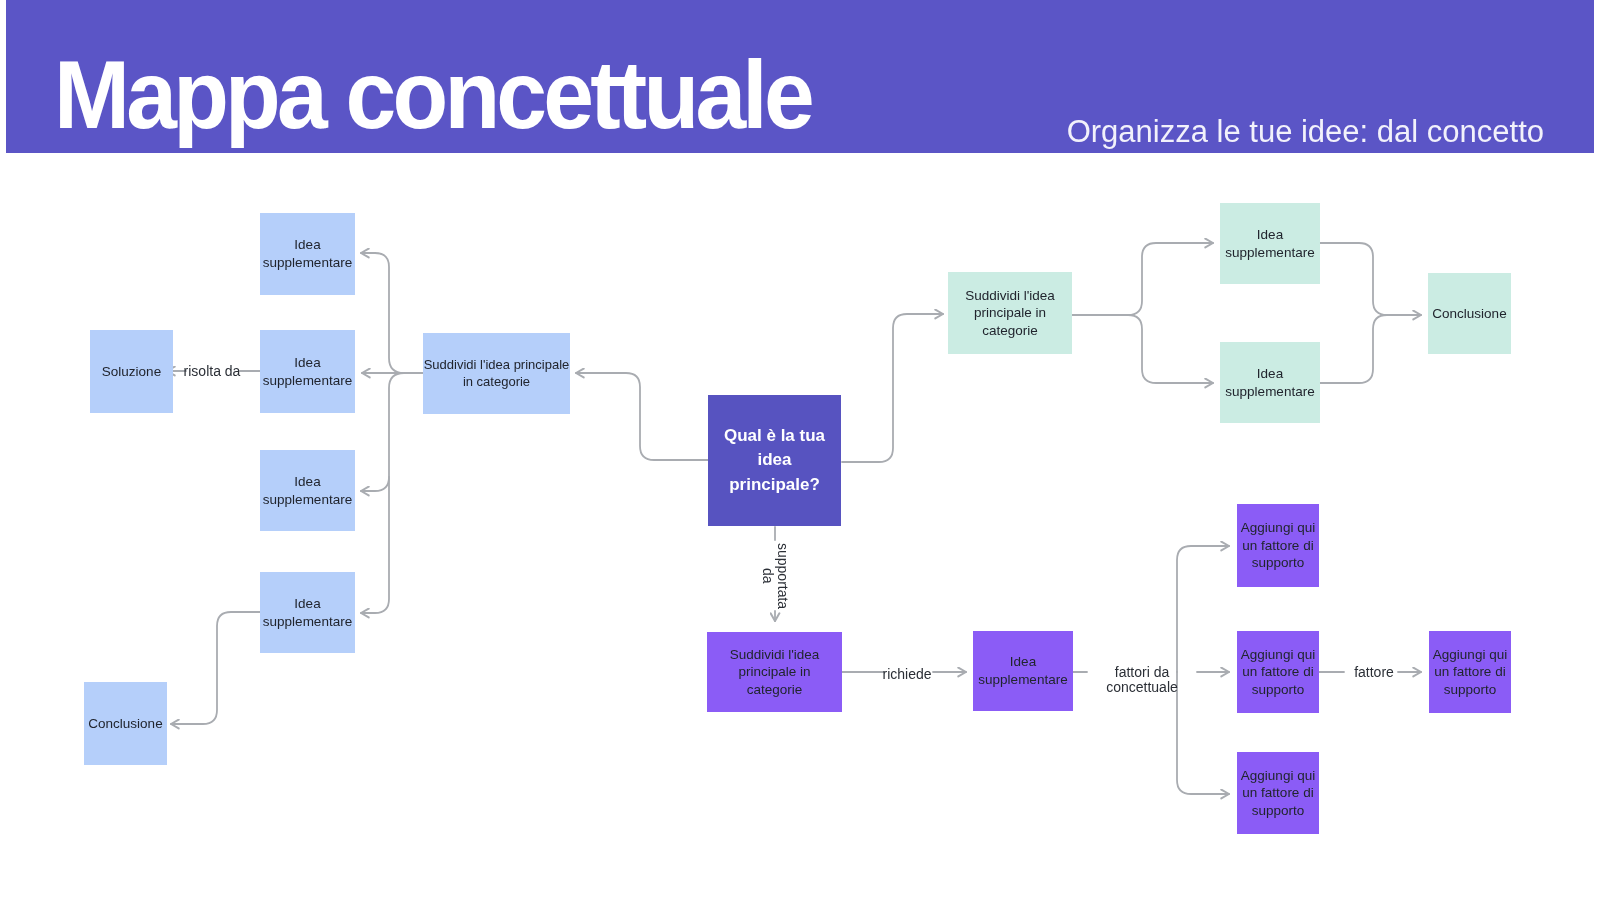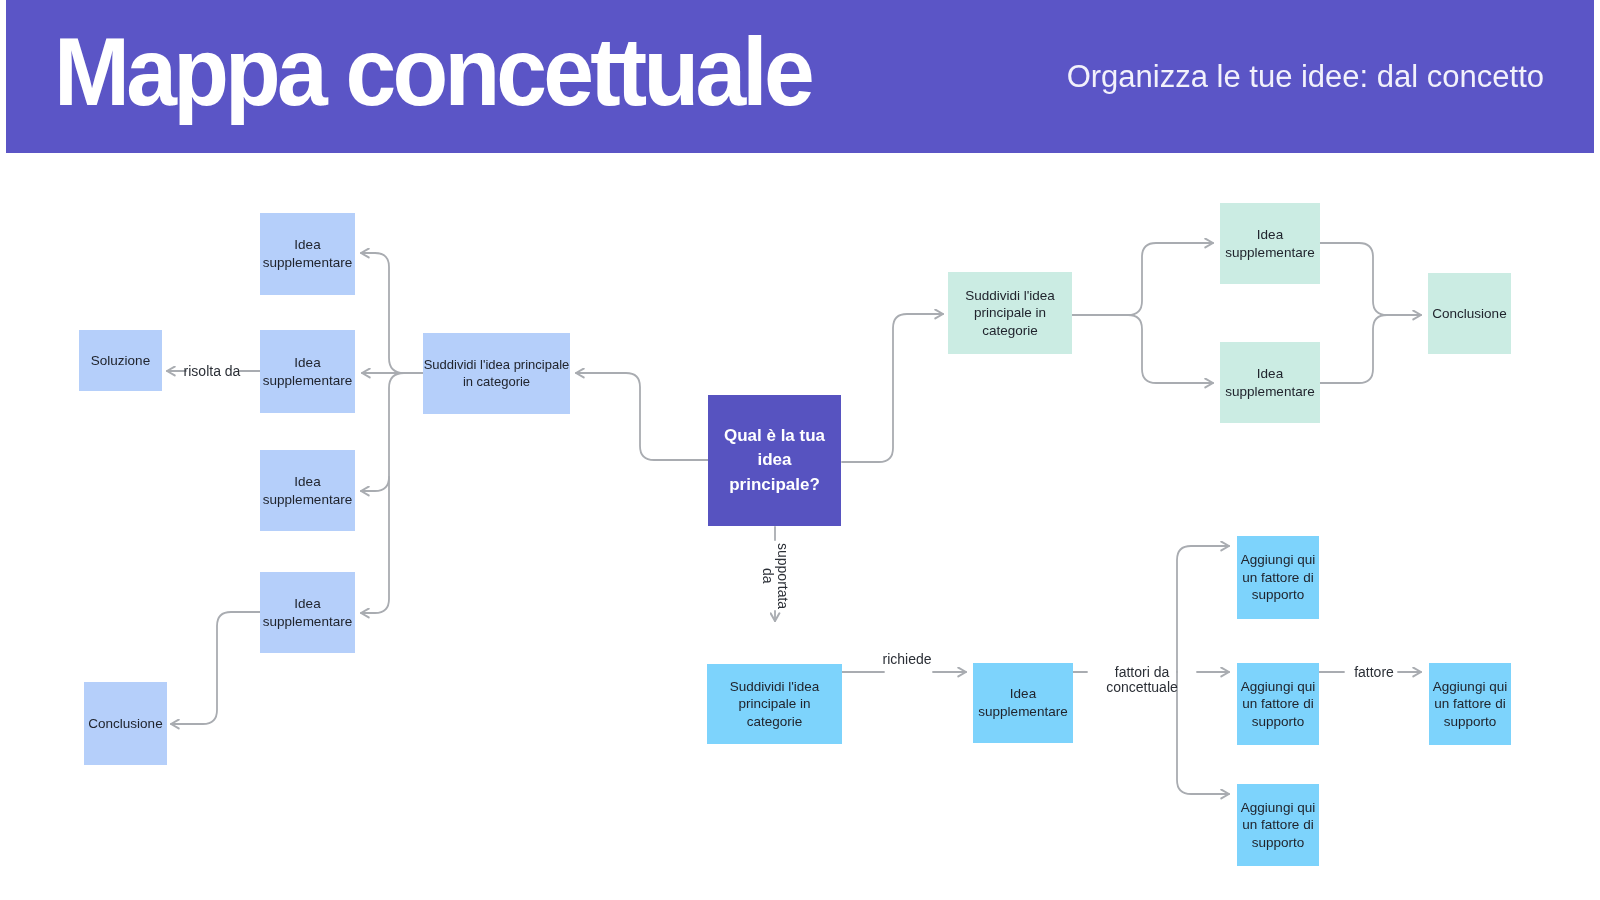--- a/index.html
+++ b/index.html
@@ -4,42 +4,42 @@
 <style>
   html,body{margin:0;padding:0;background:#ffffff;}
   .canvas{
     position:relative;width:1600px;height:900px;overflow:hidden;background:#ffffff;
     font-family:"Liberation Sans", sans-serif;
   }
   
   .banner{
     position:absolute;left:6px;top:0;width:1588px;height:153px;
     background:#5b55c6;color:#ffffff;
-    display:flex;align-items:center;justify-content:space-between;
+    display:flex;align-items:flex-end;justify-content:space-between;
     padding:0 50px 0 48px;box-sizing:border-box;
   }
   .banner h1{
     margin:0;font-size:97px;font-weight:800;letter-spacing:-4px;line-height:1;
     transform:scaleX(.94);transform-origin:left center;white-space:nowrap;padding-bottom:10px;
   }
   .subtitle{
     text-align:right;font-size:31px;line-height:1.34;font-weight:400;color:#f2f1fb;
   }
   
   svg.wires{position:absolute;left:0;top:0;width:1600px;height:900px;}
   svg.wires path{fill:none;stroke:#a9acb1;stroke-width:1.8;stroke-linecap:round;}
   
   .node{
     position:absolute;display:flex;align-items:center;justify-content:center;
     text-align:center;font-size:13.5px;line-height:1.3;color:#21252e;
     box-sizing:border-box;padding:2px;
   }
   .blue{background:#b5cffa;}
   .teal{background:#cbece3;}
-  .pink{background:#7dd3fc;margin-top:32px;}
+  .pink{background:#8b5cf6;}
   .purple{background:#5753c0;color:#ffffff;font-weight:700;font-size:17px;line-height:1.45;padding:8px;}
   .hub-left{font-size:13px;padding:0;}
   
   .edge-label{
     position:absolute;font-size:14px;color:#2b2f36;text-align:center;line-height:1.1;
   }
   .edge-label.vertical{
     writing-mode:vertical-rl;height:76px;display:flex;align-items:center;justify-content:center;
   }
 </style>
@@ -90,21 +90,21 @@
       <path d="M1197,672 L1229,672" marker-end="url(#arw)"></path>
       <path d="M1177,672 L1177,560 Q1177,546 1191,546 L1229,546" marker-end="url(#arw)"></path>
       <path d="M1177,672 L1177,780 Q1177,794 1191,794 L1229,794" marker-end="url(#arw)"></path>
       <path d="M1319,672 L1344,672"></path>
       <path d="M1398,672 L1421,672" marker-end="url(#arw)"></path>
     </g>
   </svg>
 
   <div class="node blue" style="left:260px;top:213px;width:95px;height:82px">Idea supplementare</div>
   <div class="node blue" style="left:260px;top:330px;width:95px;height:83px">Idea supplementare</div>
-  <div class="node blue" style="left:79px;top:330px;width:83px;height:61px">Soluzione</div>
+  <div class="node blue" style="left:90px;top:330px;width:83px;height:83px">Soluzione</div>
   <div class="node blue" style="left:260px;top:450px;width:95px;height:81px">Idea supplementare</div>
   <div class="node blue" style="left:260px;top:572px;width:95px;height:81px">Idea supplementare</div>
   <div class="node blue" style="left:84px;top:682px;width:83px;height:83px">Conclusione</div>
   <div class="node blue hub-left" style="left:423px;top:333px;width:147px;height:81px">Suddividi l'idea principale in categorie</div>
 
   <div class="node purple" style="left:708px;top:395px;width:133px;height:131px">Qual è la tua idea principale?</div>
 
   <div class="node teal" style="left:948px;top:272px;width:124px;height:82px">Suddividi l'idea principale in categorie</div>
   <div class="node teal" style="left:1220px;top:203px;width:100px;height:81px">Idea supplementare</div>
   <div class="node teal" style="left:1220px;top:342px;width:100px;height:81px">Idea supplementare</div>
@@ -112,17 +112,17 @@
 
   <div class="node pink" style="left:707px;top:632px;width:135px;height:80px">Suddividi l'idea principale in categorie</div>
   <div class="node pink" style="left:973px;top:631px;width:100px;height:80px">Idea supplementare</div>
   <div class="node pink" style="left:1237px;top:504px;width:82px;height:83px">Aggiungi qui un fattore di supporto</div>
   <div class="node pink" style="left:1237px;top:631px;width:82px;height:82px">Aggiungi qui un fattore di supporto</div>
   <div class="node pink" style="left:1237px;top:752px;width:82px;height:82px">Aggiungi qui un fattore di supporto</div>
   <div class="node pink" style="left:1429px;top:631px;width:82px;height:82px">Aggiungi qui un fattore di supporto</div>
 
   <div class="edge-label" style="left:182px;top:364px;width:60px">risolta da</div>
   <div class="edge-label vertical" style="left:767px;top:538px;width:16px">supportata da</div>
-  <div class="edge-label" style="left:877px;top:652px;width:60px">richiede</div>
+  <div class="edge-label" style="left:877px;top:667px;width:60px">richiede</div>
   <div class="edge-label" style="left:1080px;top:665px;width:124px">fattori da concettuale</div>
   <div class="edge-label" style="left:1344px;top:665px;width:60px">fattore</div>
 
 </div>
 
 </body></html>

